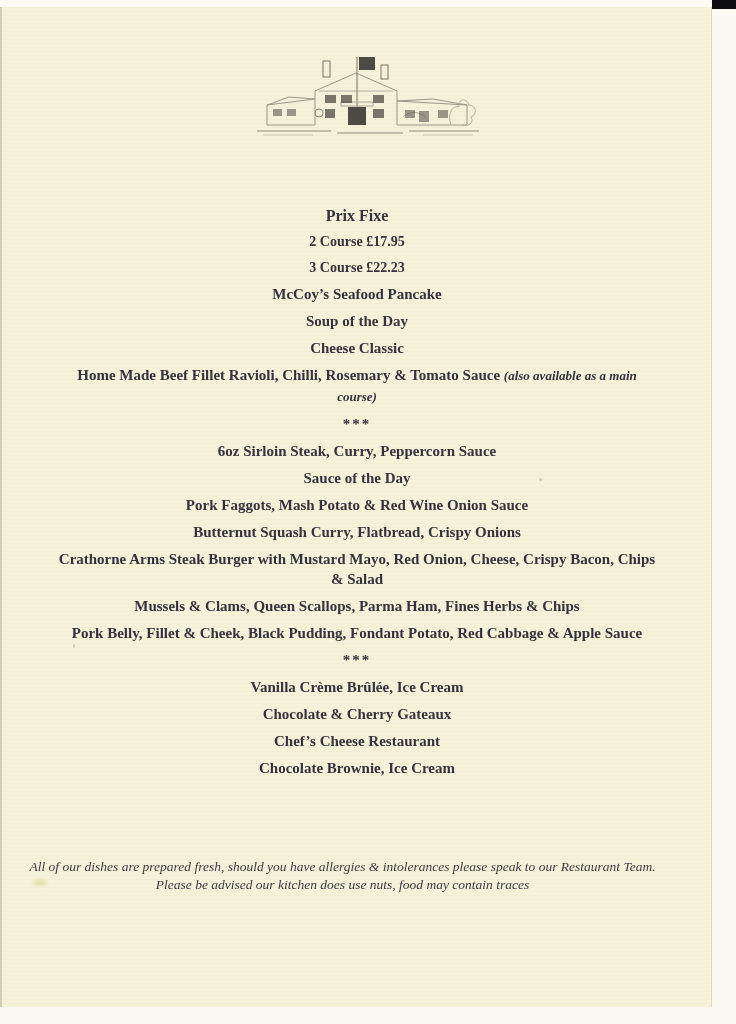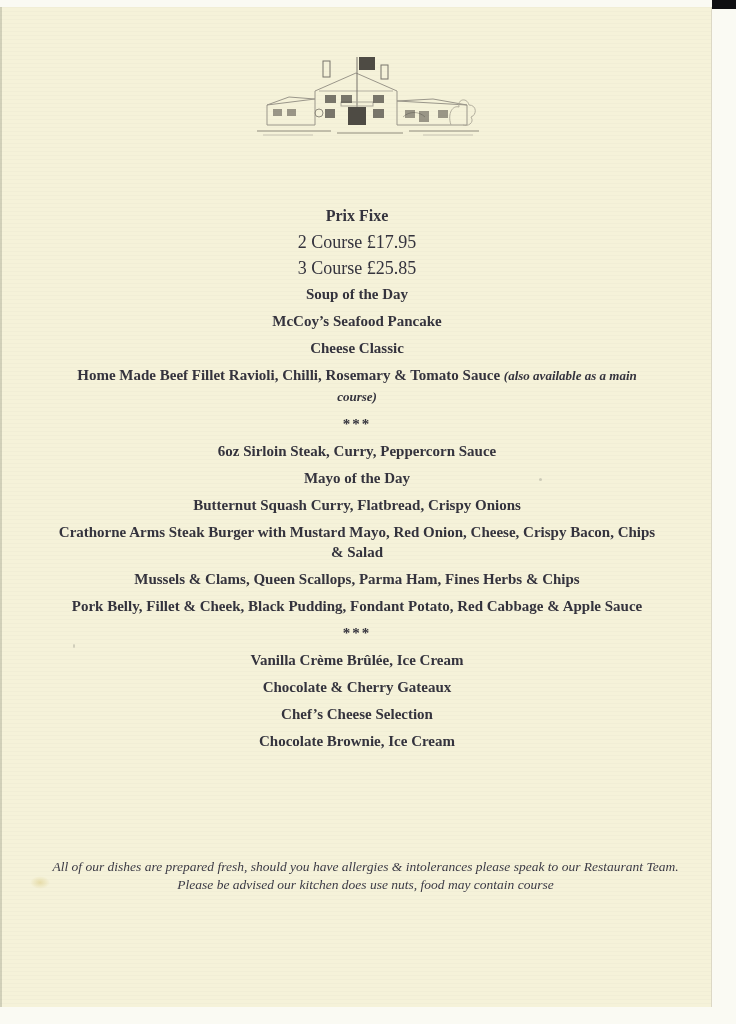--- a/index.html
+++ b/index.html
@@ -23,28 +23,28 @@
     position:absolute;right:0;top:0;width:24px;height:9px;background:#0f0f12;
   }
   .illustration{
     position:absolute;left:253px;top:55px;width:230px;height:85px;
   }
   .menu{
     position:absolute;left:57px;top:162px;width:600px;
     text-align:center;color:#34333d;margin-top:44px;
   }
   .title{font-size:16px;font-weight:700;line-height:20px;margin:0 0 6px 0;}
-  .price{font-size:18px;font-weight:400;line-height:20px;margin:0 0 6px 0;}
+  .price{font-size:14px;font-weight:700;line-height:20px;margin:0 0 6px 0;}
   .section{margin-top:6px;}
   .section.tight{margin-top:3px;}
   .line{font-size:15px;font-weight:700;line-height:20px;margin:0 0 7px 0;}
   .line .note{font-size:13px;font-style:italic;font-weight:700;}
   .sep{font-size:15px;font-weight:700;letter-spacing:2px;line-height:20px;margin:0 0 7px 0;}
   .footer{
-    position:absolute;left:38px;top:858px;width:655px;text-align:center;
+    position:absolute;left:15px;top:858px;width:655px;text-align:center;
     font-size:13.5px;font-style:italic;color:#3b3a45;line-height:18px;
   }
   .smudge{
     position:absolute;left:30px;top:876px;width:20px;height:13px;border-radius:50%;
     background:radial-gradient(ellipse at center, rgba(208,186,92,0.38) 0%, rgba(208,186,92,0) 70%);
   }
   .speck{position:absolute;width:3px;height:3px;border-radius:50%;background:rgba(90,90,90,0.25);}
 </style>
 </head>
 <body>
@@ -83,49 +83,50 @@
         <rect x="152" y="55" width="10" height="8" opacity="0.55"></rect>
         <rect x="166" y="56" width="10" height="11" opacity="0.55"></rect>
         <rect x="185" y="55" width="10" height="8" opacity="0.55"></rect>
       </g>
     </svg>
   </div>
 
   <div class="menu">
     <div class="title">Prix Fixe</div>
     <div class="price">2 Course £17.95</div>
-    <div class="price">3 Course £25.85</div>
+    <div class="price">3 Course £22.23</div>
 
     <div class="section">
+      <div class="line"><span>McCoy’s Seafood Pancake</span></div>
       <div class="line"><span>Soup of the Day</span></div>
-      <div class="line"><span>McCoy’s Seafood Pancake</span></div>
       <div class="line"><span>Cheese Classic</span></div>
       <div class="line"><span>Home Made Beef Fillet Ravioli, Chilli, Rosemary &amp; Tomato Sauce</span> <span class="note">(also available as a main course)</span></div>
       <div class="sep">***</div>
     </div>
 
     <div class="section tight">
       <div class="line"><span>6oz Sirloin Steak, Curry, Peppercorn Sauce</span></div>
-      <div class="line"><span>Mayo of the Day</span></div>
+      <div class="line"><span>Sauce of the Day</span></div>
+      <div class="line"><span>Pork Faggots, Mash Potato &amp; Red Wine Onion Sauce</span></div>
       <div class="line"><span>Butternut Squash Curry, Flatbread, Crispy Onions</span></div>
       <div class="line"><span>Crathorne Arms Steak Burger with Mustard Mayo, Red Onion, Cheese, Crispy Bacon, Chips &amp; Salad</span></div>
       <div class="line"><span>Mussels &amp; Clams, Queen Scallops, Parma Ham, Fines Herbs &amp; Chips</span></div>
       <div class="line"><span>Pork Belly, Fillet &amp; Cheek, Black Pudding, Fondant Potato, Red Cabbage &amp; Apple Sauce</span></div>
       <div class="sep">***</div>
     </div>
 
     <div class="section tight">
       <div class="line"><span>Vanilla Crème Brûlée, Ice Cream</span></div>
       <div class="line"><span>Chocolate &amp; Cherry Gateaux</span></div>
-      <div class="line"><span>Chef’s Cheese Selection</span></div>
+      <div class="line"><span>Chef’s Cheese Restaurant</span></div>
       <div class="line"><span>Chocolate Brownie, Ice Cream</span></div>
     </div>
   </div>
 
   <div class="footer">
     <div>All of our dishes are prepared fresh, should you have allergies &amp; intolerances please speak to our Restaurant Team.</div>
-    <div>Please be advised our kitchen does use nuts, food may contain course</div>
+    <div>Please be advised our kitchen does use nuts, food may contain traces</div>
   </div>
 
   <div class="smudge"></div>
   <div class="speck" style="left:539px;top:478px;"></div>
   <div class="speck" style="left:73px;top:644px;width:2px;height:4px;"></div>
 </div>
 
 </body></html>

